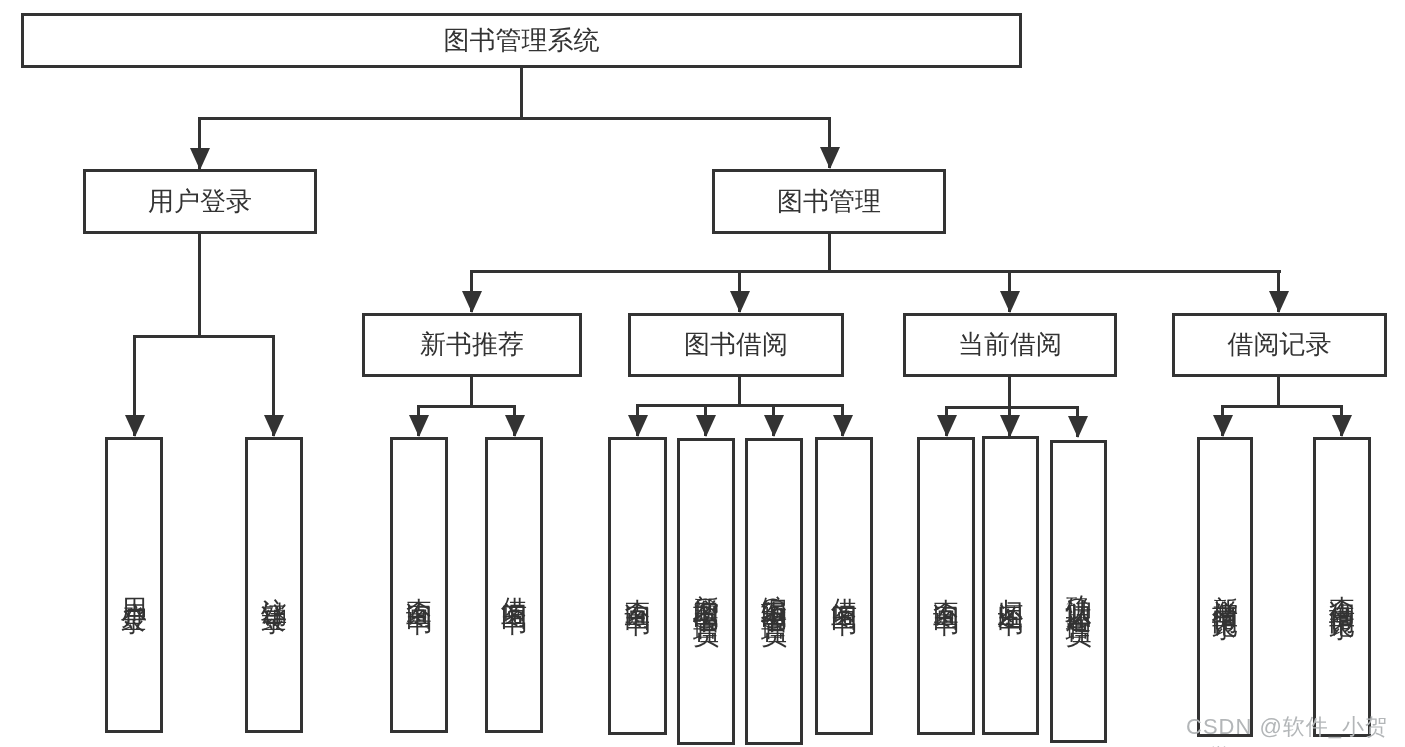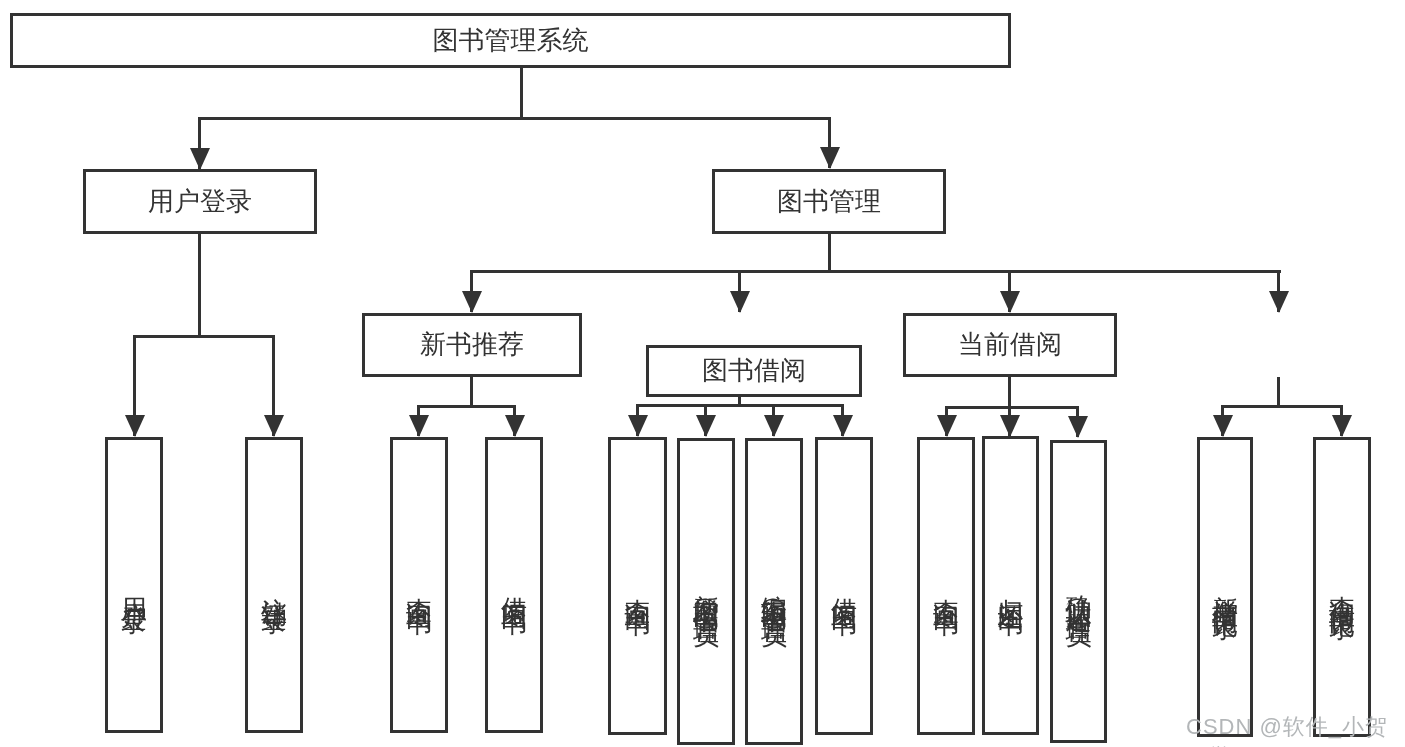--- a/index.html
+++ b/index.html
@@ -72,39 +72,42 @@
   <div class="hline" style="left:945px;top:406px;width:134px;"></div>
   <div class="drop" style="left:945px;top:406px;height:30px;"></div>
   <div class="drop" style="left:1008px;top:406px;height:30px;"></div>
   <div class="drop" style="left:1076px;top:406px;height:31px;"></div>
 
   <div class="vline" style="left:1277px;top:377px;height:29px;"></div>
   <div class="hline" style="left:1221px;top:405px;width:122px;"></div>
   <div class="drop" style="left:1221px;top:405px;height:31px;"></div>
   <div class="drop" style="left:1340px;top:405px;height:31px;"></div>
 
-  <div class="box" style="left:10px;top:13px;width:1001px;height:55px;">
+  <div class="box" style="left:21px;top:13px;width:1001px;height:55px;">
     <span>图书管理系统</span>
   </div>
 
   <div class="box" style="left:83px;top:169px;width:234px;height:65px;">
     <span>用户登录</span>
   </div>
   <div class="box" style="left:712px;top:169px;width:234px;height:65px;">
     <span>图书管理</span>
   </div>
 
   <div class="box" style="left:362px;top:313px;width:220px;height:64px;">
     <span>新书推荐</span>
   </div>
-  <div class="box" style="left:646px;top:313px;width:216px;height:52px;margin-top:32px;">
+  <div class="box" style="left:628px;top:313px;width:216px;height:64px;">
     <span>图书借阅</span>
   </div>
   <div class="box" style="left:903px;top:313px;width:214px;height:64px;text-align:right;">
     <span>当前借阅</span>
+  </div>
+  <div class="box" style="left:1172px;top:313px;width:215px;height:64px;">
+    <span>借阅记录</span>
   </div>
 
   <div class="box vbox" style="left:105px;top:437px;width:58px;height:296px;">
     <span>用户登录</span>
   </div>
   <div class="box vbox" style="left:245px;top:437px;width:58px;height:296px;">
     <span>注销登录</span>
   </div>
 
   <div class="box vbox" style="left:390px;top:437px;width:58px;height:296px;">

